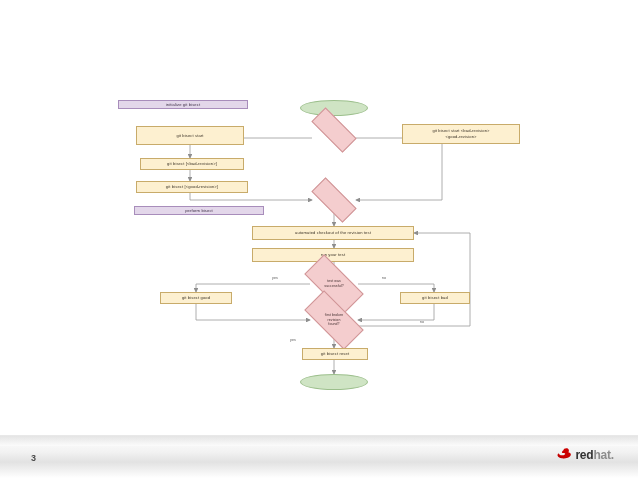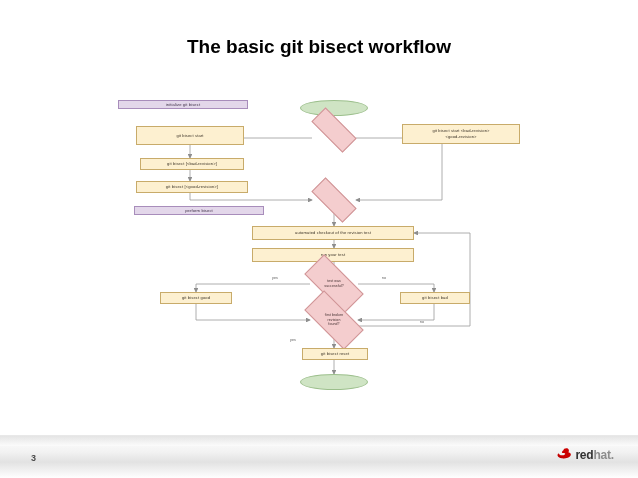--- a/index.html
+++ b/index.html
@@ -103,21 +103,20 @@
   }
   .brand-mark{width:15px;height:14px;position:relative;}
   .brand-text{font-size:12px;font-weight:bold;color:#333;letter-spacing:-.2px;}
   .brand-text .dim{color:#8d8d8d;font-weight:bold;}
 </style>
 </head>
 <body>
 
 <div id="slide">
 
-  <div class="title">The basic git bisect workflow</div>
 
   <div id="diagram">
 
     <svg id="edges" viewBox="0 0 638 320">
       <defs>
         <marker id="ah" markerWidth="6" markerHeight="6" refX="5" refY="3" orient="auto">
           <path d="M0,0 L6,3 L0,6 z" fill="#8e8e8e"></path>
         </marker>
       </defs>
       <g stroke="#9a9a9a" stroke-width="0.8" fill="none">

